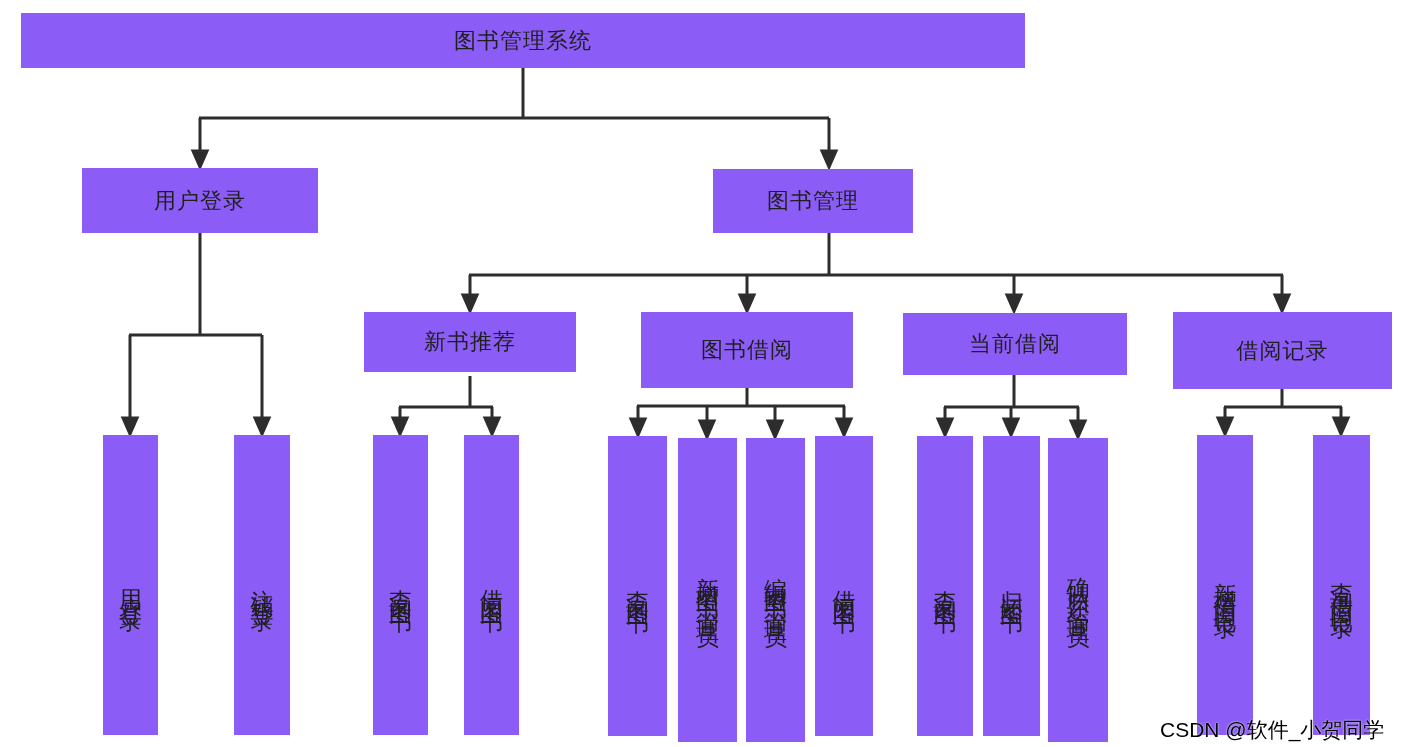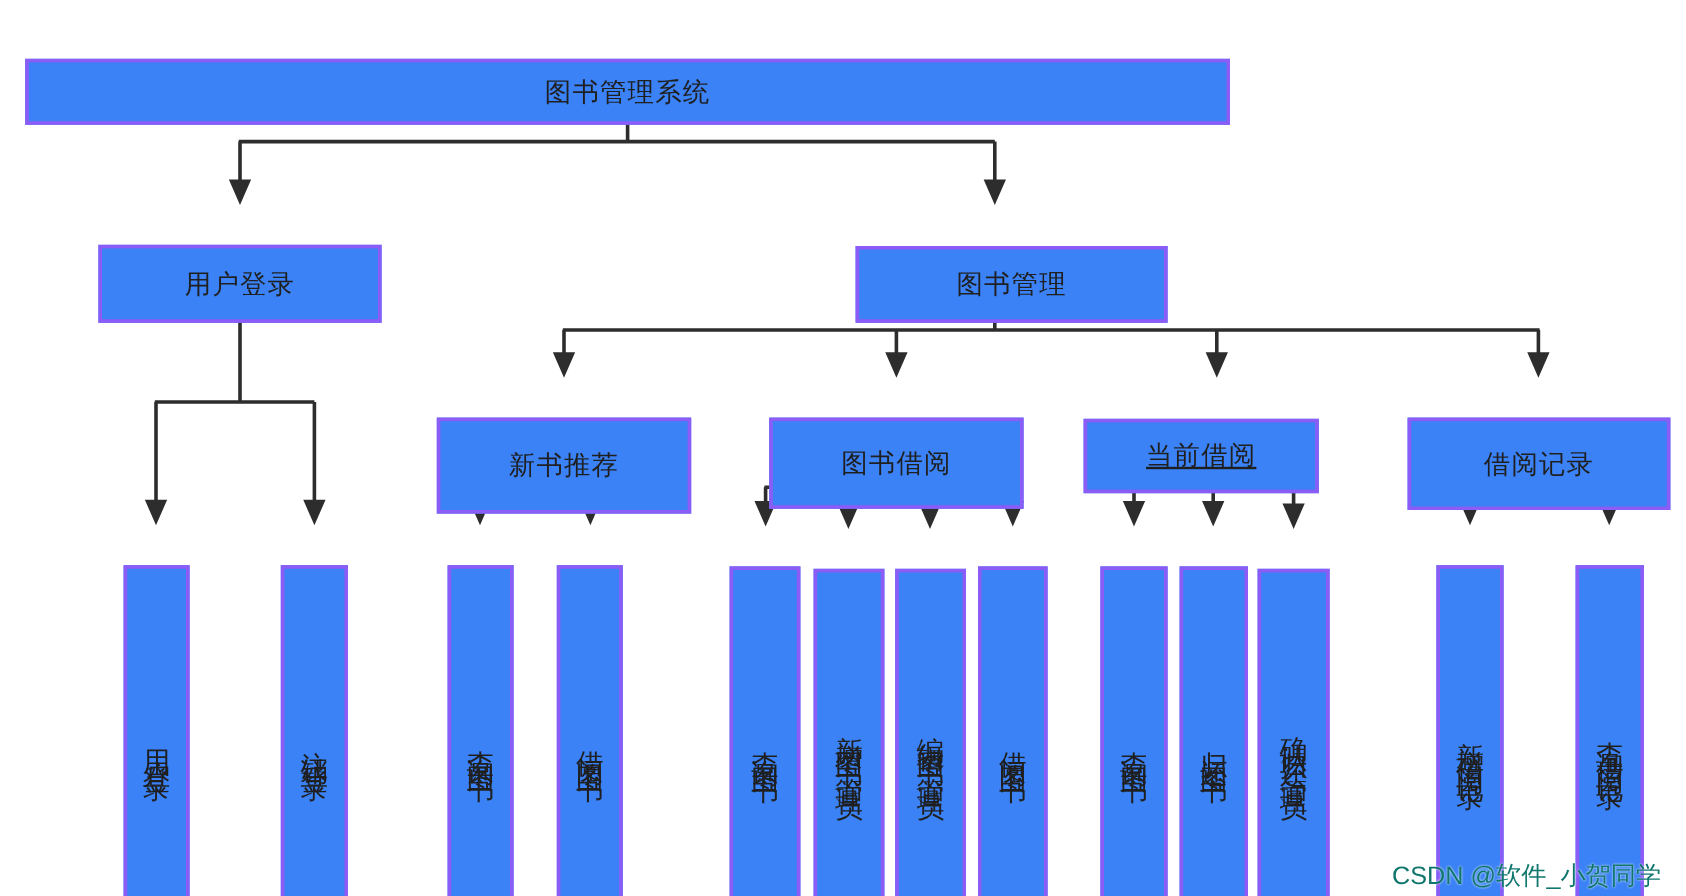--- a/index.html
+++ b/index.html
@@ -6,42 +6,41 @@
   .canvas{
     position:relative;
     width:1405px;height:747px;
     background:#ffffff;
     font-family:"Liberation Sans","DejaVu Sans",sans-serif;
     overflow:hidden;
   }
   svg.edges{position:absolute;left:0;top:0;z-index:1;}
   .node{
     position:absolute;
-    background:#3b82f6;
-    border:3px solid #8b5cf6;
+    background:#8b5cf6;
+    border:6px solid #8b5cf6;
     box-sizing:border-box;
     display:flex;align-items:center;justify-content:center;
     color:#1f1f1f;
     z-index:2;
-    margin-top:36px;
   }
   .node.h{font-size:22px;letter-spacing:1px;}
   .leaf span{
     writing-mode:vertical-rl;
     text-orientation:mixed;
     font-size:23px;
     letter-spacing:7px;
     color:#1f1f1f;
     line-height:1;
   }
   .watermark{
     position:absolute;
     left:1160px;top:716px;
     font-size:21px;
-    color:#0f766e;
+    color:#000000;
     text-shadow:0 0 2px #ffffff;
     white-space:nowrap;
     z-index:5;
   }
 </style>
 </head>
 <body>
 
 <div class="canvas">
 
@@ -97,31 +96,31 @@
     </g>
   </svg>
 
   <div class="node h" style="left:21px;top:13px;width:1004px;height:55px;">
     <span>图书管理系统</span>
   </div>
 
   <div class="node h" style="left:82px;top:168px;width:236px;height:65px;">
     <span>用户登录</span>
   </div>
-  <div class="node h" style="left:713px;top:169px;width:260px;height:64px;">
+  <div class="node h" style="left:713px;top:169px;width:200px;height:64px;">
     <span>图书管理</span>
   </div>
 
-  <div class="node h" style="left:364px;top:312px;width:212px;height:80px;">
+  <div class="node h" style="left:364px;top:312px;width:212px;height:60px;">
     <span>新书推荐</span>
   </div>
   <div class="node h" style="left:641px;top:312px;width:212px;height:76px;">
     <span>图书借阅</span>
   </div>
-  <div class="node h" style="left:903px;top:313px;width:196px;height:62px;text-decoration:underline;">
+  <div class="node h" style="left:903px;top:313px;width:224px;height:62px;">
     <span>当前借阅</span>
   </div>
   <div class="node h" style="left:1173px;top:312px;width:219px;height:77px;">
     <span>借阅记录</span>
   </div>
 
   <div class="node leaf" style="left:103px;top:435px;width:55px;height:300px;">
     <span>用户登录</span>
   </div>
   <div class="node leaf" style="left:234px;top:435px;width:56px;height:300px;">

